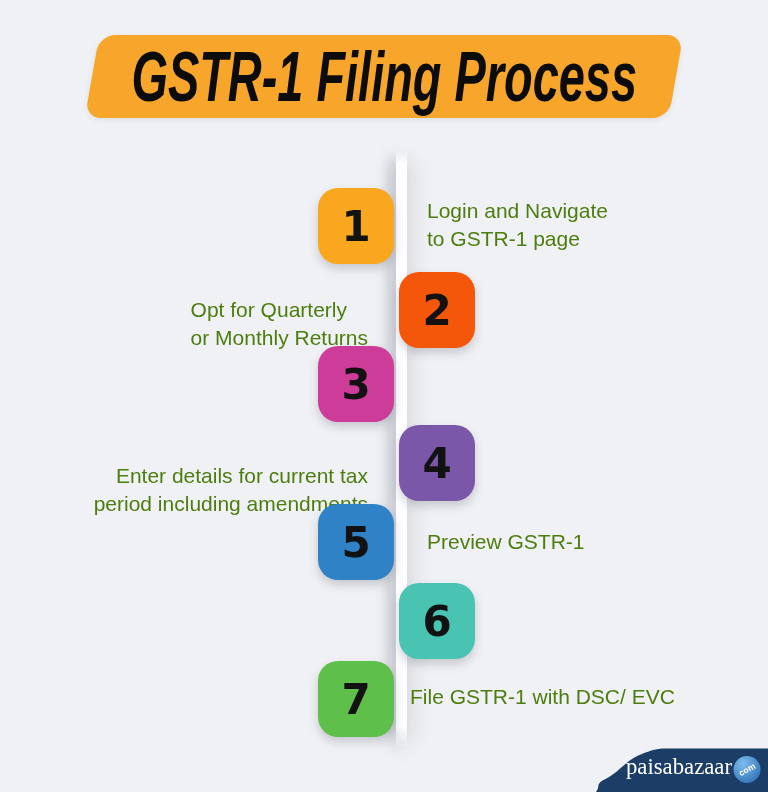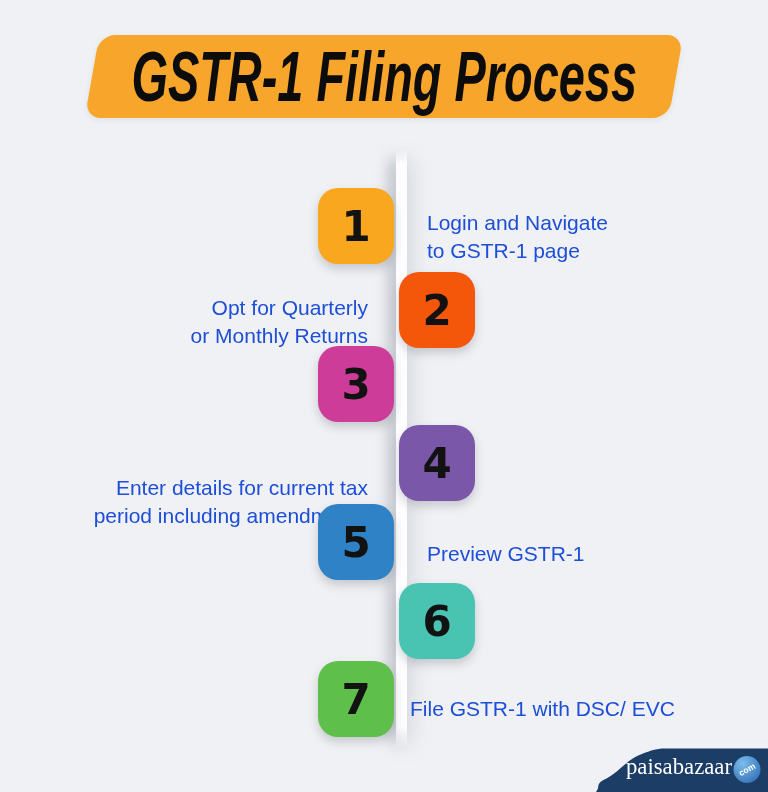--- a/index.html
+++ b/index.html
@@ -21,24 +21,24 @@
   
   .box{position:absolute;width:76px;height:76px;border-radius:20px;z-index:2;
        display:flex;align-items:center;justify-content:center;
        box-shadow:0 5px 10px rgba(77,82,97,.25);}
   .num{font-family:"DejaVu Sans",sans-serif;font-weight:bold;font-size:42px;color:#121212;}
   .b1{left:318px;top:188px}.b2{left:399px;top:272px}.b3{left:318px;top:346px}
   .b4{left:399px;top:425px}.b5{left:318px;top:504px}.b6{left:399px;top:583px}
   .b7{left:318px;top:661px}
 
   
-  .lbl{position:absolute;z-index:2;font-size:21px;line-height:28px;color:#1d4ed8;
-       white-space:pre-line;margin-top:12px;}
+  .lbl{position:absolute;z-index:2;font-size:21px;line-height:28px;color:#4d7c0f;
+       white-space:pre-line;}
   .l1{left:427px;top:197px}
-  .l2{right:400px;top:282px;text-align:right}
+  .l2{right:400px;top:296px;}
   .l3{left:427px;top:363px}
   .l4{right:400px;top:462px;text-align:right}
   .l5{left:427px;top:528px}
   .l6{right:400px;top:595px;text-align:right}
   .l7{left:410px;top:683px}
 
   
   .footer-logo{position:absolute;right:0;bottom:0;width:176px;height:54px;}
 </style>
 </head>

